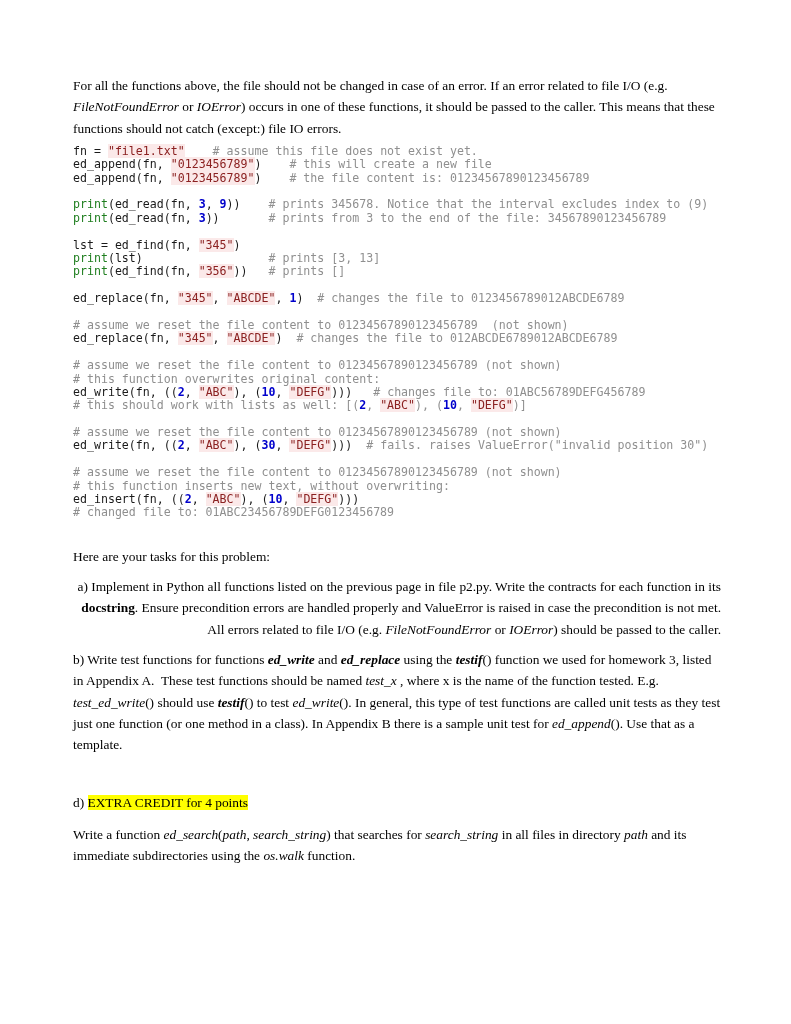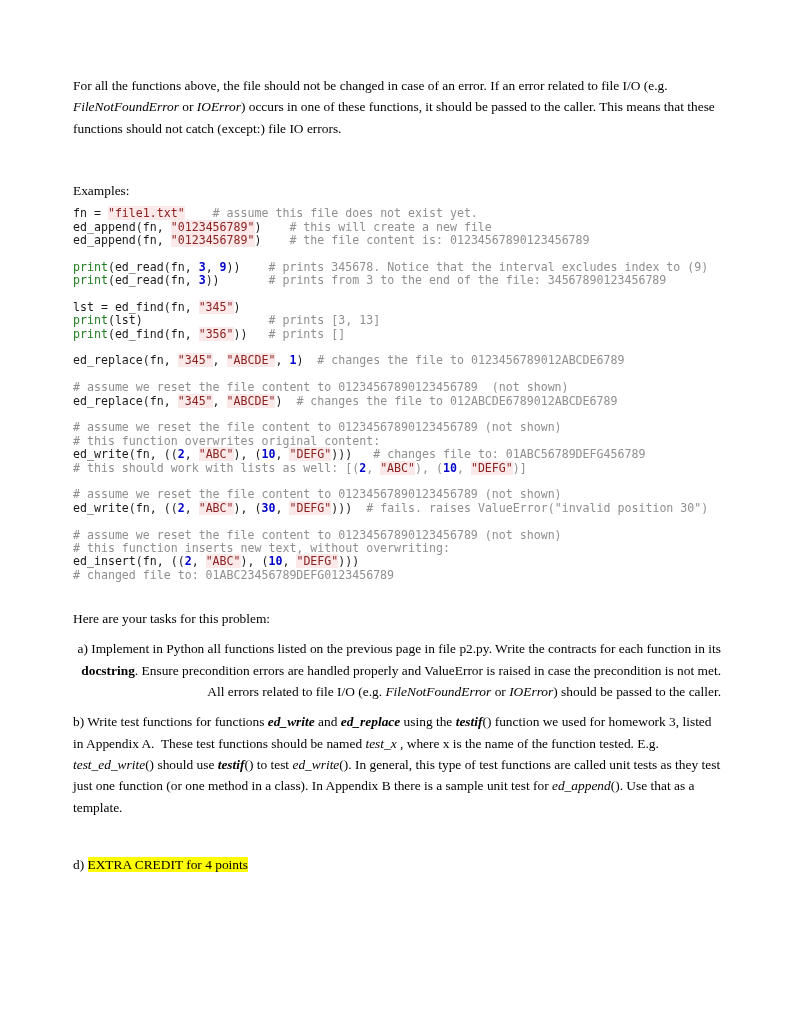--- a/index.html
+++ b/index.html
@@ -49,27 +49,27 @@
   .ed-search { margin-top: 11px; }
   .hl { background: #ffff00; }
 </style>
 </head>
 <body>
 
 <div class="page">
 
   <p class="para">For all the functions above, the file should not be changed in case of an error. If an error related to file I/O (e.g. <span class="st-i">FileNotFoundError</span> or <span class="st-i">IOError</span>) occurs in one of these functions, it should be passed to the caller. This means that these functions should not catch (except:) file IO errors.</p>
 
-  <p class="para examples-heading">Examples:</p>
 
   <div class="code"><div class="code-line"><span class="tok-p">fn = </span><span class="tok-s">"file1.txt"</span><span class="tok-p">    </span><span class="tok-c"># assume this file does not exist yet.</span></div><div class="code-line"><span class="tok-p">ed_append(fn, </span><span class="tok-s">"0123456789"</span><span class="tok-p">)    </span><span class="tok-c"># this will create a new file</span></div><div class="code-line"><span class="tok-p">ed_append(fn, </span><span class="tok-s">"0123456789"</span><span class="tok-p">)    </span><span class="tok-c"># the file content is: 01234567890123456789</span></div><div class="code-line">&nbsp;</div><div class="code-line"><span class="tok-k">print</span><span class="tok-p">(ed_read(fn, </span><span class="tok-n">3</span><span class="tok-p">, </span><span class="tok-n">9</span><span class="tok-p">))    </span><span class="tok-c"># prints 345678. Notice that the interval excludes index to (9)</span></div><div class="code-line"><span class="tok-k">print</span><span class="tok-p">(ed_read(fn, </span><span class="tok-n">3</span><span class="tok-p">))       </span><span class="tok-c"># prints from 3 to the end of the file: 34567890123456789</span></div><div class="code-line">&nbsp;</div><div class="code-line"><span class="tok-p">lst = ed_find(fn, </span><span class="tok-s">"345"</span><span class="tok-p">)</span></div><div class="code-line"><span class="tok-k">print</span><span class="tok-p">(lst)                  </span><span class="tok-c"># prints [3, 13]</span></div><div class="code-line"><span class="tok-k">print</span><span class="tok-p">(ed_find(fn, </span><span class="tok-s">"356"</span><span class="tok-p">))   </span><span class="tok-c"># prints []</span></div><div class="code-line">&nbsp;</div><div class="code-line"><span class="tok-p">ed_replace(fn, </span><span class="tok-s">"345"</span><span class="tok-p">, </span><span class="tok-s">"ABCDE"</span><span class="tok-p">, </span><span class="tok-n">1</span><span class="tok-p">)  </span><span class="tok-c"># changes the file to 0123456789012ABCDE6789</span></div><div class="code-line">&nbsp;</div><div class="code-line"><span class="tok-c"># assume we reset the file content to 01234567890123456789  (not shown)</span></div><div class="code-line"><span class="tok-p">ed_replace(fn, </span><span class="tok-s">"345"</span><span class="tok-p">, </span><span class="tok-s">"ABCDE"</span><span class="tok-p">)  </span><span class="tok-c"># changes the file to 012ABCDE6789012ABCDE6789</span></div><div class="code-line">&nbsp;</div><div class="code-line"><span class="tok-c"># assume we reset the file content to 01234567890123456789 (not shown)</span></div><div class="code-line"><span class="tok-c"># this function overwrites original content:</span></div><div class="code-line"><span class="tok-p">ed_write(fn, ((</span><span class="tok-n">2</span><span class="tok-p">, </span><span class="tok-s">"ABC"</span><span class="tok-p">), (</span><span class="tok-n">10</span><span class="tok-p">, </span><span class="tok-s">"DEFG"</span><span class="tok-p">)))   </span><span class="tok-c"># changes file to: 01ABC56789DEFG456789</span></div><div class="code-line"><span class="tok-c"># this should work with lists as well: [(</span><span class="tok-n">2</span><span class="tok-c">, </span><span class="tok-s">"ABC"</span><span class="tok-c">), (</span><span class="tok-n">10</span><span class="tok-c">, </span><span class="tok-s">"DEFG"</span><span class="tok-c">)]</span></div><div class="code-line">&nbsp;</div><div class="code-line"><span class="tok-c"># assume we reset the file content to 01234567890123456789 (not shown)</span></div><div class="code-line"><span class="tok-p">ed_write(fn, ((</span><span class="tok-n">2</span><span class="tok-p">, </span><span class="tok-s">"ABC"</span><span class="tok-p">), (</span><span class="tok-n">30</span><span class="tok-p">, </span><span class="tok-s">"DEFG"</span><span class="tok-p">)))  </span><span class="tok-c"># fails. raises ValueError("invalid position 30")</span></div><div class="code-line">&nbsp;</div><div class="code-line"><span class="tok-c"># assume we reset the file content to 01234567890123456789 (not shown)</span></div><div class="code-line"><span class="tok-c"># this function inserts new text, without overwriting:</span></div><div class="code-line"><span class="tok-p">ed_insert(fn, ((</span><span class="tok-n">2</span><span class="tok-p">, </span><span class="tok-s">"ABC"</span><span class="tok-p">), (</span><span class="tok-n">10</span><span class="tok-p">, </span><span class="tok-s">"DEFG"</span><span class="tok-p">)))</span></div><div class="code-line"><span class="tok-c"># changed file to: 01ABC23456789DEFG0123456789</span></div></div>
 
   <p class="para tasks-heading">Here are your tasks for this problem:</p>
 
   <p class="para task-a">a) Implement in Python all functions listed on the previous page in file p2.py. Write the contracts for each function in its <span class="st-b">docstring</span>. Ensure precondition errors are handled properly and ValueError is raised in case the precondition is not met. All errors related to file I/O (e.g. <span class="st-i">FileNotFoundError</span> or <span class="st-i">IOError</span>) should be passed to the caller.</p>
 
   <p class="para task-b">b) Write test functions for functions <span class="st-bi">ed_write</span> and <span class="st-bi">ed_replace</span> using the <span class="st-bi">testif</span>() function we used for homework 3, listed in Appendix A.  These test functions should be named <span class="st-i">test_x</span> , where x is the name of the function tested. E.g. <span class="st-i">test_ed_write</span>() should use <span class="st-bi">testif</span>() to test <span class="st-i">ed_write</span>(). In general, this type of test functions are called unit tests as they test just one function (or one method in a class). In Appendix B there is a sample unit test for <span class="st-i">ed_append</span>(). Use that as a template.</p>
 
 
   <p class="para task-d"><span>d) </span><span class="hl">EXTRA CREDIT for 4 points</span></p>
 
+  <p class="para ed-search">Write a function <span class="st-i">ed_search</span>(<span class="st-i">path</span>, <span class="st-i">search_string</span>) that searches for <span class="st-i">search_string</span> in all files in directory <span class="st-i">path</span> and its immediate subdirectories using the <span class="st-i">os.walk</span> function.</p>
 
 </div>
 
 </body></html>

